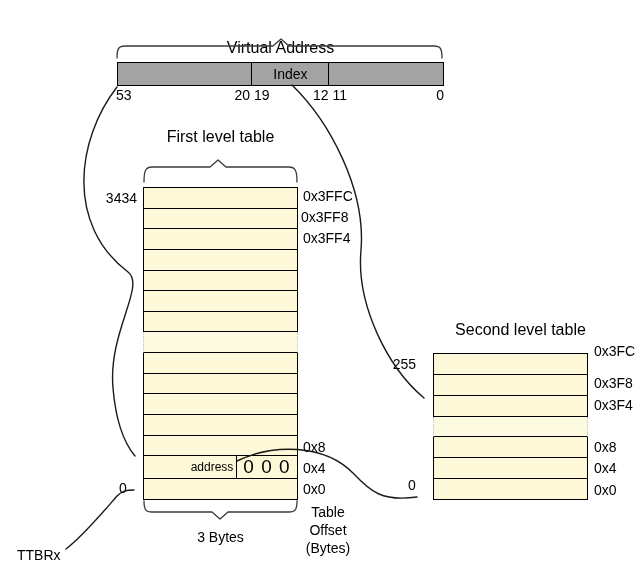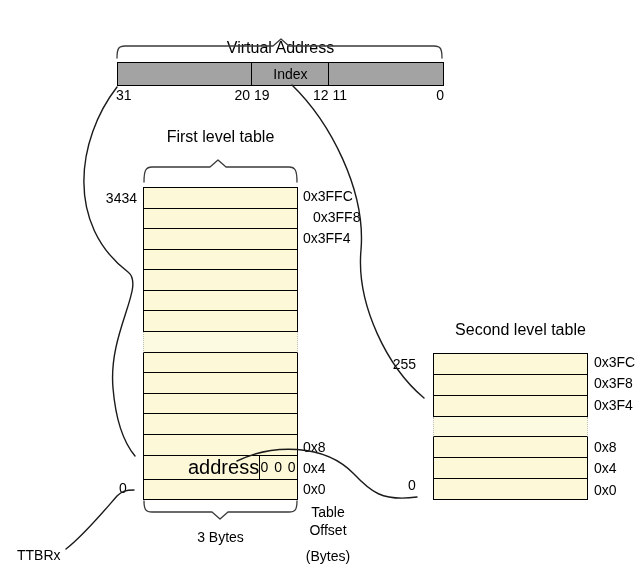--- a/index.html
+++ b/index.html
@@ -32,48 +32,48 @@
   }
   .prow.first{border-top-width:1.6px;}
   .prow.last{border-bottom-width:1.6px;}
   .prow.dots{
     border-left:1.6px dotted #bdbdbd;border-right:1.6px dotted #bdbdbd;
     background:#fdfae2;
   }
   .prow.addr-row{display:flex;align-items:stretch;padding:0;}
   .addr-cell{
     flex:1;display:flex;align-items:center;justify-content:center;
-    font-size:20px;
+    font-size:12px;
     margin-left:44px;
   }
   .bits-cell{
     width:61px;box-sizing:border-box;border-left:1.3px solid #000;
     display:flex;align-items:center;justify-content:center;
-    font-size:14px;letter-spacing:1px;
+    font-size:19px;letter-spacing:1px;
   }
 
   #overlay{position:absolute;left:0;top:0;pointer-events:none;}
   #overlay path{fill:none;}
   .brace{stroke:#3a3a3a;stroke-width:1.3;stroke-linejoin:round;stroke-linecap:round;}
   .flow{stroke:#1a1a1a;stroke-width:1.4;stroke-linecap:round;}
 </style>
 </head>
 <body>
 
 <div class="title" style="left:117px;top:13px;width:327px;margin-top:26px;">Virtual Address</div>
 <div class="title" style="left:143px;top:128px;width:155px;">First level table</div>
 <div class="title" style="left:433px;top:321px;width:175px;">Second level table</div>
 
 <div id="va-bar">
   <div class="va-cell" style="flex:135;"></div>
   <div class="va-cell mid" style="flex:77;">Index</div>
   <div class="va-cell" style="flex:115;"></div>
 </div>
 
-<div class="lbl" style="left:116px;top:88px;">31</div>
+<div class="lbl" style="left:116px;top:88px;">53</div>
 <div class="lbl" style="left:252px;top:88px;transform:translateX(-50%);">20 19</div>
 <div class="lbl" style="left:330px;top:88px;transform:translateX(-50%);">12 11</div>
 <div class="lbl" style="left:420px;top:88px;width:24px;text-align:right;">0</div>
 
 <div class="ptable" style="left:143px;top:187px;width:155px;height:313px;">
   <div class="prow first"></div>
   <div class="prow"></div>
   <div class="prow"></div>
   <div class="prow"></div>
   <div class="prow"></div>
@@ -88,49 +88,49 @@
   <div class="prow addr-row">
     <div class="addr-cell">address</div>
     <div class="bits-cell">0 0 0</div>
   </div>
   <div class="prow last"></div>
 </div>
 
 <div class="lbl" style="left:97px;top:191px;width:40px;text-align:right;">3434</div>
 <div class="lbl" style="left:116px;top:481px;width:14px;text-align:center;">0</div>
 <div class="lbl" style="left:303px;top:189px;">0x3FFC</div>
-<div class="lbl" style="left:313px;top:210px;">0x3FF8</div>
+<div class="lbl" style="left:301px;top:210px;">0x3FF8</div>
 <div class="lbl" style="left:303px;top:231px;">0x3FF4</div>
 <div class="lbl" style="left:303px;top:440px;">0x8</div>
 <div class="lbl" style="left:303px;top:461px;">0x4</div>
 <div class="lbl" style="left:303px;top:482px;">0x0</div>
 
 <div class="ptable" style="left:433px;top:353px;width:155px;height:147px;">
   <div class="prow first"></div>
   <div class="prow"></div>
   <div class="prow"></div>
   <div class="prow dots"></div>
   <div class="prow"></div>
   <div class="prow"></div>
   <div class="prow last"></div>
 </div>
 
 <div class="lbl" style="left:386px;top:357px;width:30px;text-align:right;">255</div>
 <div class="lbl" style="left:405px;top:478px;width:14px;text-align:center;">0</div>
-<div class="lbl" style="left:594px;top:355px;">0x3FC</div>
+<div class="lbl" style="left:594px;top:344px;">0x3FC</div>
 <div class="lbl" style="left:594px;top:376px;">0x3F8</div>
 <div class="lbl" style="left:594px;top:398px;">0x3F4</div>
 <div class="lbl" style="left:594px;top:440px;">0x8</div>
 <div class="lbl" style="left:594px;top:461px;">0x4</div>
 <div class="lbl" style="left:594px;top:483px;">0x0</div>
 
 <div class="lbl" style="left:143px;top:530px;width:155px;text-align:center;">3 Bytes</div>
 <div class="lbl" style="left:295px;top:503px;width:66px;text-align:center;line-height:18px;">Table</div>
 <div class="lbl" style="left:295px;top:521px;width:66px;text-align:center;line-height:18px;">Offset</div>
-<div class="lbl" style="left:295px;top:539px;width:66px;text-align:center;line-height:18px;margin-top:8px;">(Bytes)</div>
+<div class="lbl" style="left:295px;top:539px;width:66px;text-align:center;line-height:18px;">(Bytes)</div>
 <div class="lbl" style="left:17px;top:548px;">TTBRx</div>
 
 <svg id="overlay" width="644" height="580" viewBox="0 0 644 580">
   <defs>
     <marker id="ah" markerWidth="10" markerHeight="8" refX="8.5" refY="3.5" orient="auto" markerUnits="userSpaceOnUse">
       <path d="M0,0 L9,3.5 L0,7 Z" fill="#1a1a1a" stroke="none"></path>
     </marker>
   </defs>
   <path class="brace" d="M117,58 C117,48 119,46 125,46 L273,46 L281,39 L289,46 L434,46 C440,46 442,48 442,58"></path>
   <path class="brace" d="M144,182 C144,170 146,167 152,167 L210,167 L218,160 L226,167 L289,167 C295,167 297,170 297,182"></path>

